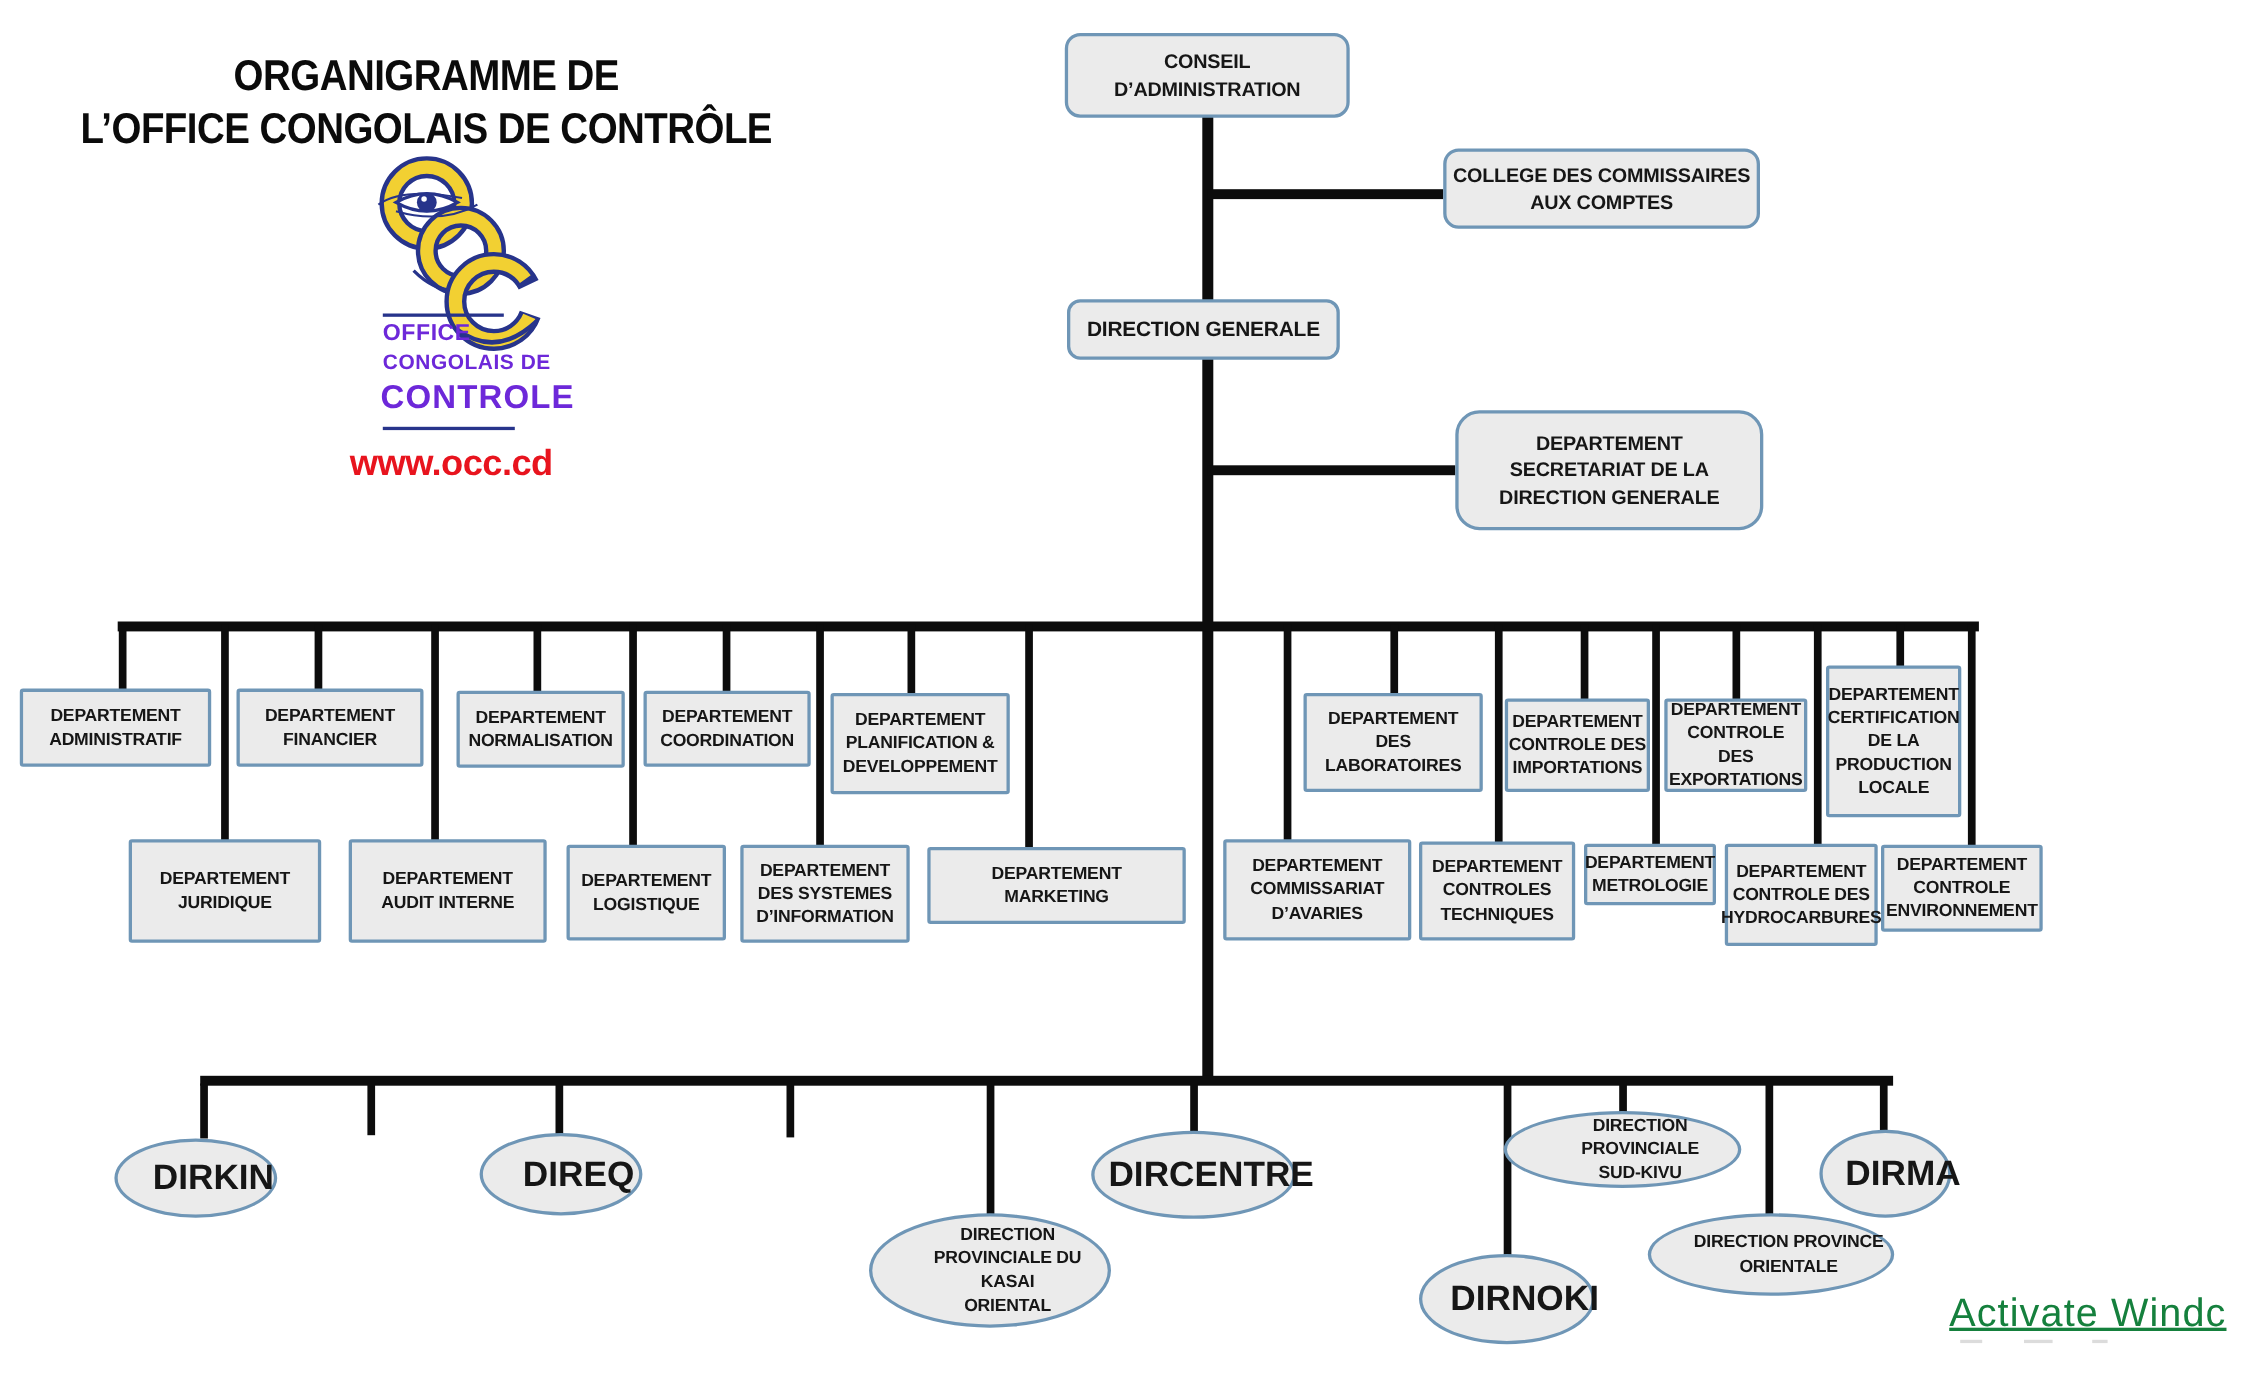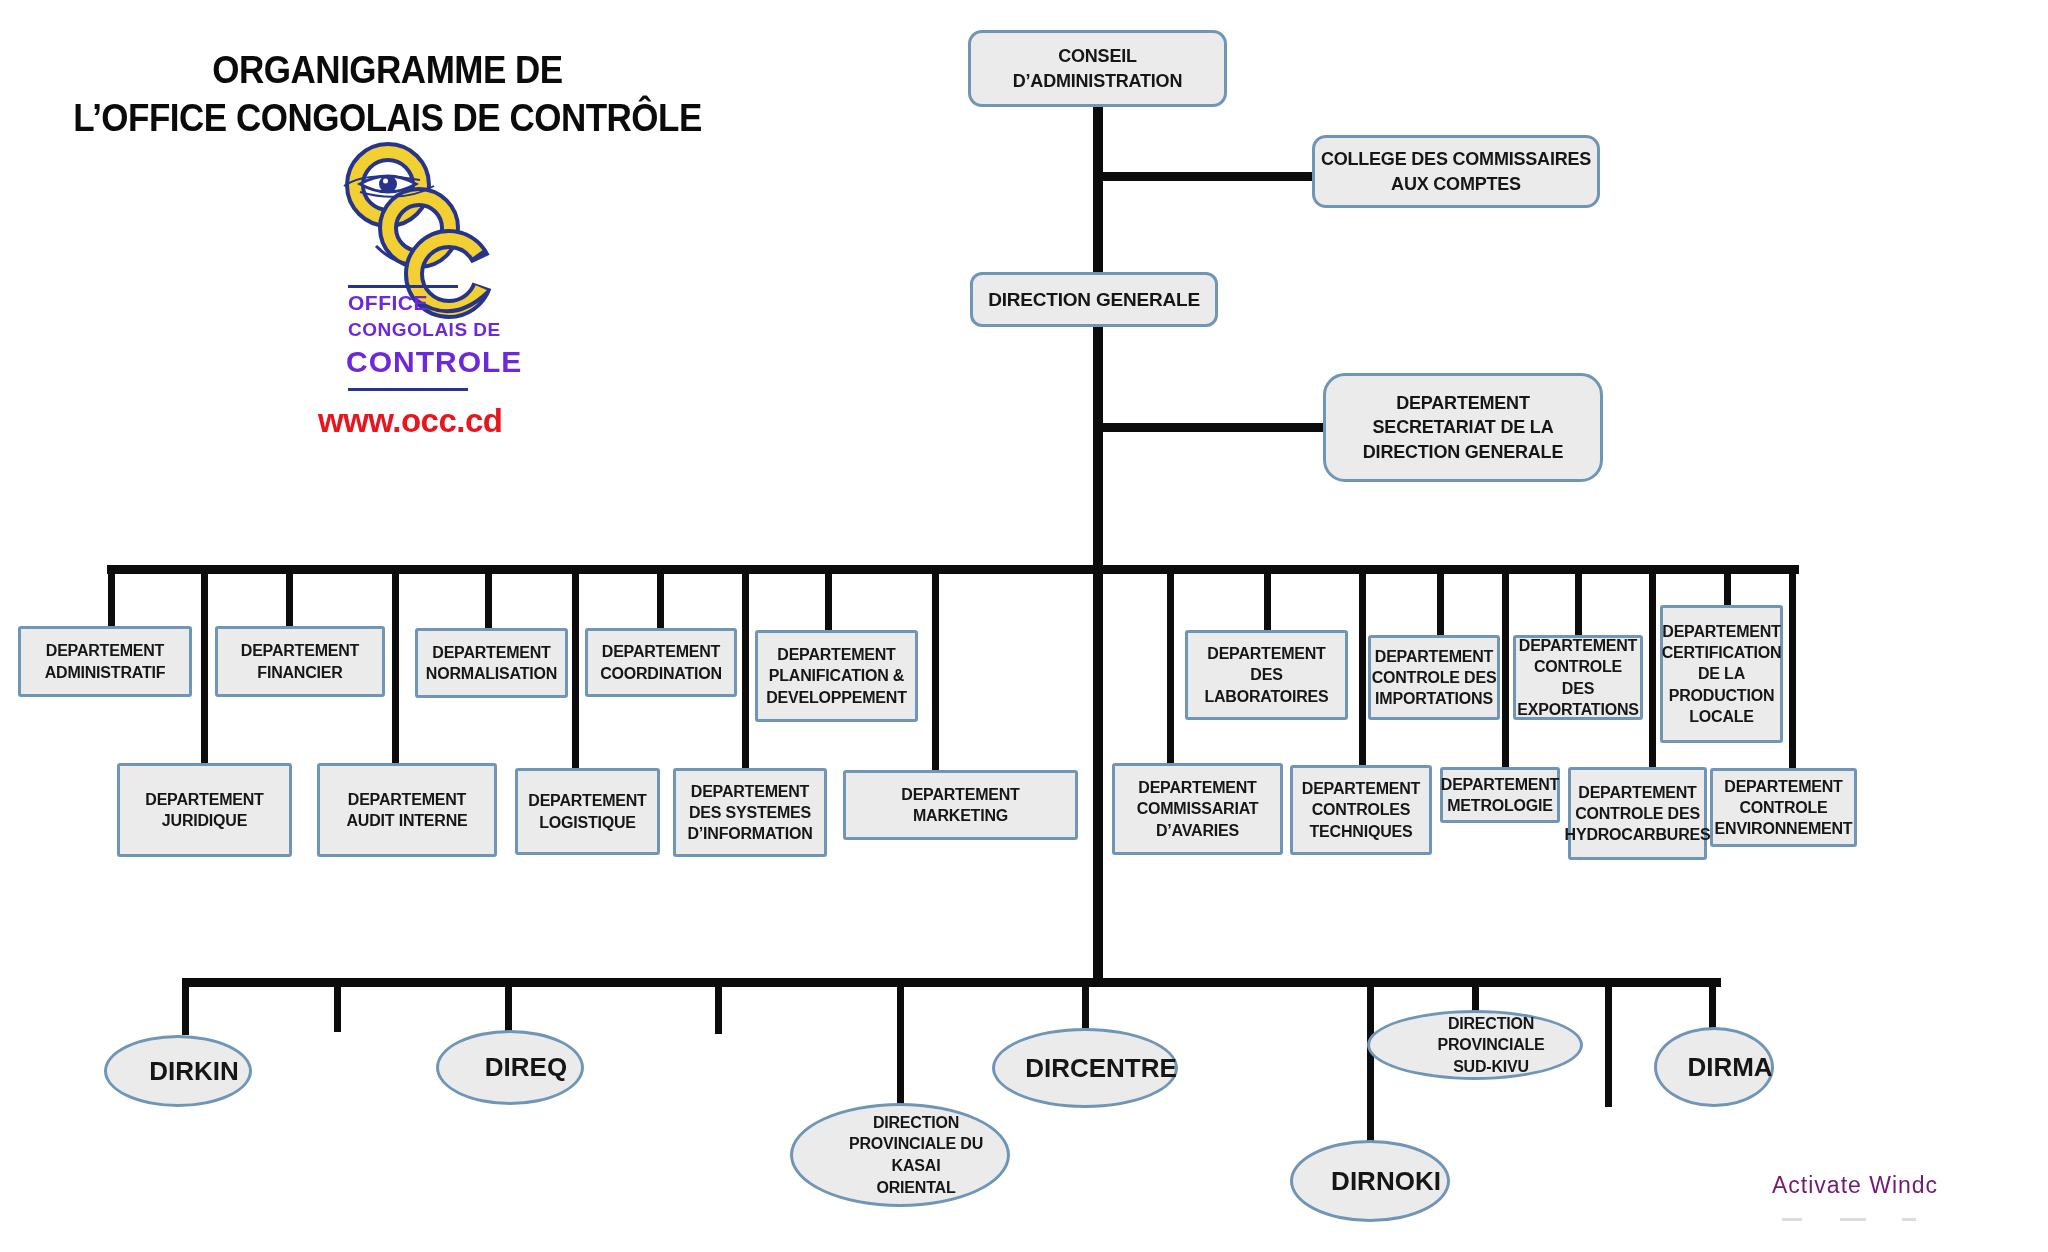--- a/index.html
+++ b/index.html
@@ -5,41 +5,41 @@
   html,body{margin:0;padding:0;background:#ffffff;}
   #canvas{position:relative;width:2048px;height:1252px;background:#ffffff;overflow:hidden;
           font-family:"Liberation Sans","DejaVu Sans",sans-serif;}
   .connector{position:absolute;background:#0c0c0c;}
   .node{position:absolute;display:flex;align-items:center;justify-content:center;
         text-align:center;background:#ebebeb;border:3px solid #6f96b6;box-sizing:border-box;
         color:#161616;font-weight:bold;white-space:pre-line;letter-spacing:-0.2px;z-index:2;}
   .dept-box{border-radius:3px;font-size:16px;line-height:1.32;}
   .rbox{font-size:18px;line-height:1.35;}
   .ell{border-radius:50%;padding-left:32px;}
-  .ell-big{font-size:26px;line-height:1.1;letter-spacing:0;}
+  .ell-big{font-size:32px;line-height:1.1;letter-spacing:0;}
   .ell-small{font-size:16px;line-height:1.35;}
   .conseil{left:968px;top:30px;width:259px;height:77px;border-radius:14px;}
   .college{left:1312px;top:135px;width:288px;height:73px;border-radius:14px;}
   .dg{left:970px;top:272px;width:248px;height:55px;border-radius:12px;font-size:19px;}
   .secretariat{left:1323px;top:373px;width:280px;height:109px;border-radius:22px;}
   .title{position:absolute;left:55px;top:46px;width:665px;text-align:center;color:#0b0b0b;
          font-weight:bold;font-size:35px;line-height:1.22;transform:scaleY(1.12);
          transform-origin:top;letter-spacing:-0.5px;}
   .logo-svg{position:absolute;left:320px;top:140px;width:180px;height:185px;}
   .logo-text{position:absolute;color:#6d28d9;font-weight:bold;letter-spacing:0.5px;}
   .lt1{left:348px;top:291px;font-size:21px;}
   .lt2{left:348px;top:319px;font-size:19px;}
   .lt3{left:346px;top:345px;font-size:30px;letter-spacing:1px;}
   .logo-rule{position:absolute;background:#27348b;height:3px;}
   .rule1{left:348px;top:285px;width:110px;}
   .rule2{left:348px;top:388px;width:120px;}
   .website{position:absolute;left:318px;top:402px;width:178px;text-align:center;
            color:#e8141e;font-weight:bold;font-size:33px;letter-spacing:-0.5px;}
-  .watermark{position:absolute;left:1772px;top:1172px;color:#701a75;font-size:23px;
-             letter-spacing:1px;white-space:nowrap;}
+  .watermark{position:absolute;left:1772px;top:1172px;color:#15803d;font-size:36px;
+             letter-spacing:1px;white-space:nowrap;text-decoration:underline;}
   .wm-dash{position:absolute;height:3px;background:#dcdcdc;}
 </style>
 </head>
 <body>
 
 <div id="canvas">
 
   <div class="title">
     <div>ORGANIGRAMME DE</div>
     <div>L’OFFICE CONGOLAIS DE CONTRÔLE</div>
@@ -165,17 +165,19 @@
     <div class="node ell ell-big" style="left: 104px; top: 1035px; width: 148px; height: 72px;">DIRKIN</div>
     <div class="node ell ell-big" style="left: 436px; top: 1030px; width: 148px; height: 75px;">DIREQ</div>
     <div class="node ell ell-big" style="left: 992px; top: 1028px; width: 186px; height: 80px;">DIRCENTRE</div>
     <div class="node ell ell-small" style="left: 1367px; top: 1010px; width: 216px; height: 70px;">DIRECTION PROVINCIALE
 SUD-KIVU</div>
     <div class="node ell ell-big" style="left: 1654px; top: 1027px; width: 120px; height: 80px;">DIRMA</div>
     <div class="node ell ell-small" style="left: 790px; top: 1103px; width: 220px; height: 104px;">DIRECTION
 PROVINCIALE DU KASAI
 ORIENTAL</div>
     <div class="node ell ell-big" style="left: 1290px; top: 1140px; width: 160px; height: 82px;">DIRNOKI</div>
+    <div class="node ell ell-small" style="left: 1498px; top: 1103px; width: 224px; height: 75px;">DIRECTION  PROVINCE
+ORIENTALE</div>
     <div class="watermark">Activate Windc</div>
   <div class="wm-dash" style="left:1782px;top:1218px;width:20px;"></div>
   <div class="wm-dash" style="left:1840px;top:1218px;width:26px;"></div>
   <div class="wm-dash" style="left:1902px;top:1218px;width:14px;"></div>
 </div>
 
 </body></html>

